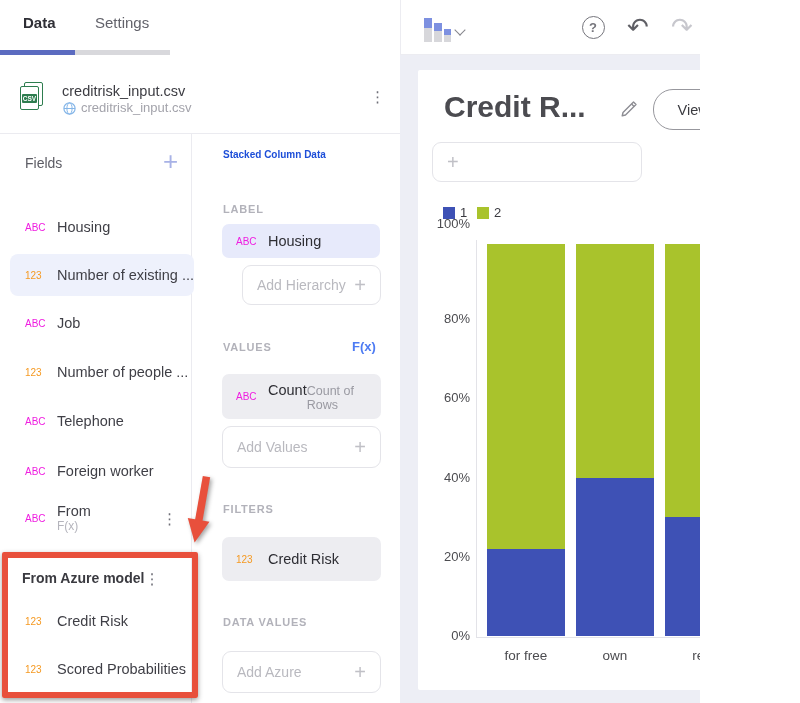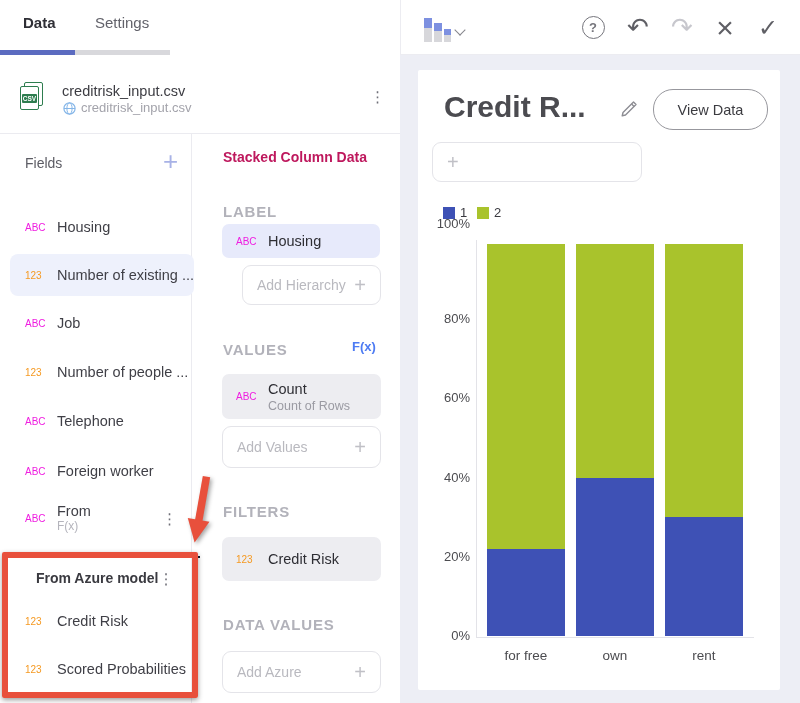--- a/index.html
+++ b/index.html
@@ -1,16 +1,16 @@
 <!DOCTYPE html>
 <html><head>
 <meta charset="utf-8">
 <style>
   html,body{margin:0;padding:0;background:#fff;}
-  #app{position:relative;width:800px;height:703px;overflow:hidden;
+  #app{position:relative;width:700px;height:703px;overflow:hidden;
        font-family:"Liberation Sans", sans-serif;background:#fff;}
   .abs{position:absolute;}
   
   .tab{position:absolute;top:14px;font-size:15px;color:#62626a;cursor:pointer;}
   .tab.active{color:#2f2f36;font-weight:bold;}
   .underline{position:absolute;top:50px;height:5px;}
   .file-name{font-size:14.5px;color:#3c3c42;}
   .file-sub{font-size:13px;color:#a3a3ab;}
   .kebab{color:#6f6f78;font-size:15px;letter-spacing:0;line-height:1;cursor:pointer;}
   .divider-h{position:absolute;background:#ebebf0;height:1px;}
@@ -18,36 +18,36 @@
   .fields-title{font-size:14px;color:#5c5c64;}
   .plus-big{font-size:26px;font-weight:300;color:#a8b2e6;cursor:pointer;}
   .frow{position:absolute;left:0;width:191px;height:44px;display:flex;align-items:center;cursor:pointer;}
   .frow .inner{display:flex;align-items:center;width:100%;padding-left:25px;box-sizing:border-box;}
   .frow.selected .inner{background:#eef1fc;border-radius:8px;margin:0 4px 0 10px;padding-left:15px;height:42px;}
   .badge{font-size:10px;font-weight:normal;width:32px;flex:0 0 32px;}
   .badge.abc{color:#ef1de0;}
   .badge.num{color:#f59a23;}
   .flabel{font-size:14.5px;color:#3f3f46;white-space:nowrap;}
   .fsub{font-size:12px;color:#b4b4bc;}
-  .group-header{position:absolute;left:22px;width:178px;border-top:2px solid #0f172a;
+  .group-header{position:absolute;left:8px;width:178px;border-top:2px solid #0f172a;
        display:flex;align-items:center;padding-top:12px;}
   .group-title{font-size:14px;font-weight:bold;color:#3a3a40;padding-left:14px;}
   
-  .caps{font-size:15px;font-weight:600;letter-spacing:.8px;color:#b2b2ba;}
+  .caps{font-size:11px;font-weight:600;letter-spacing:.8px;color:#b2b2ba;}
   .chip{position:absolute;border-radius:7px;display:flex;align-items:center;padding-left:14px;box-sizing:border-box;cursor:pointer;}
   .chip.lav{background:#e7eafb;}
   .chip.gray{background:#ededf1;}
   .chip .clabel{font-size:14.5px;color:#2e2e34;}
   .chip .csub{font-size:12.5px;color:#9a9aa2;margin-top:2px;}
   .addbox{position:absolute;border:1px solid #e4e4e9;border-radius:9px;display:flex;align-items:center;
        justify-content:space-between;padding:0 14px;box-sizing:border-box;cursor:pointer;background:#fff;}
   .addbox .ph{font-size:14px;color:#b9b9bf;white-space:nowrap;}
   .addbox .plus{font-size:20px;font-weight:300;color:#c0c0c6;}
   .fx{font-size:13px;font-weight:bold;color:#4d7bf3;cursor:pointer;}
-  .section-title{font-size:14px;font-weight:bold;color:#be185d;}
+  .section-title{font-size:10px;font-weight:bold;color:#1d4ed8;}
   
   .toolbar{position:absolute;left:400px;top:0;width:400px;height:55px;background:#fff;
        border-bottom:1px solid #ececf1;border-left:1px solid #ececf1;box-sizing:border-box;}
   .tbicon{position:absolute;top:0;height:55px;display:flex;align-items:center;justify-content:center;
        color:#5f5f65;cursor:pointer;}
   .help-circle{width:21px;height:21px;border:1.5px solid #75757c;border-radius:50%;display:flex;
        align-items:center;justify-content:center;font-size:13px;font-weight:bold;color:#75757c;}
   .viz-bg{position:absolute;left:400px;top:55px;width:400px;height:648px;background:#edeef5;}
   .card{position:absolute;left:418px;top:70px;width:362px;height:620px;background:#fff;border-radius:2px;}
   .viz-title{font-size:30px;font-weight:bold;color:#4b4b50;white-space:nowrap;}
@@ -176,21 +176,21 @@
   </div>
   <div class="addbox" style="left:242px;top:265px;width:139px;height:40px;">
     <span class="ph">Add Hierarchy</span>
     <span class="plus">+</span>
   </div>
 
   <div class="abs caps" style="left:223px;top:341px;">VALUES</div>
   <div class="abs fx" style="left:352px;top:339px;">F(x)</div>
   <div class="chip gray" style="left:222px;top:374px;width:159px;height:45px;">
     <span class="badge abc">ABC</span>
-    <span style="display:flex;flex-direction:column;">
+    <span style="display:flex;flex-direction:row;">
       <span class="clabel">Count</span>
       <span class="csub">Count of Rows</span>
     </span>
   </div>
   <div class="addbox" style="left:222px;top:426px;width:159px;height:42px;">
     <span class="ph">Add Values</span>
     <span class="plus">+</span>
   </div>
 
   <div class="abs caps" style="left:223px;top:503px;">FILTERS</div>

